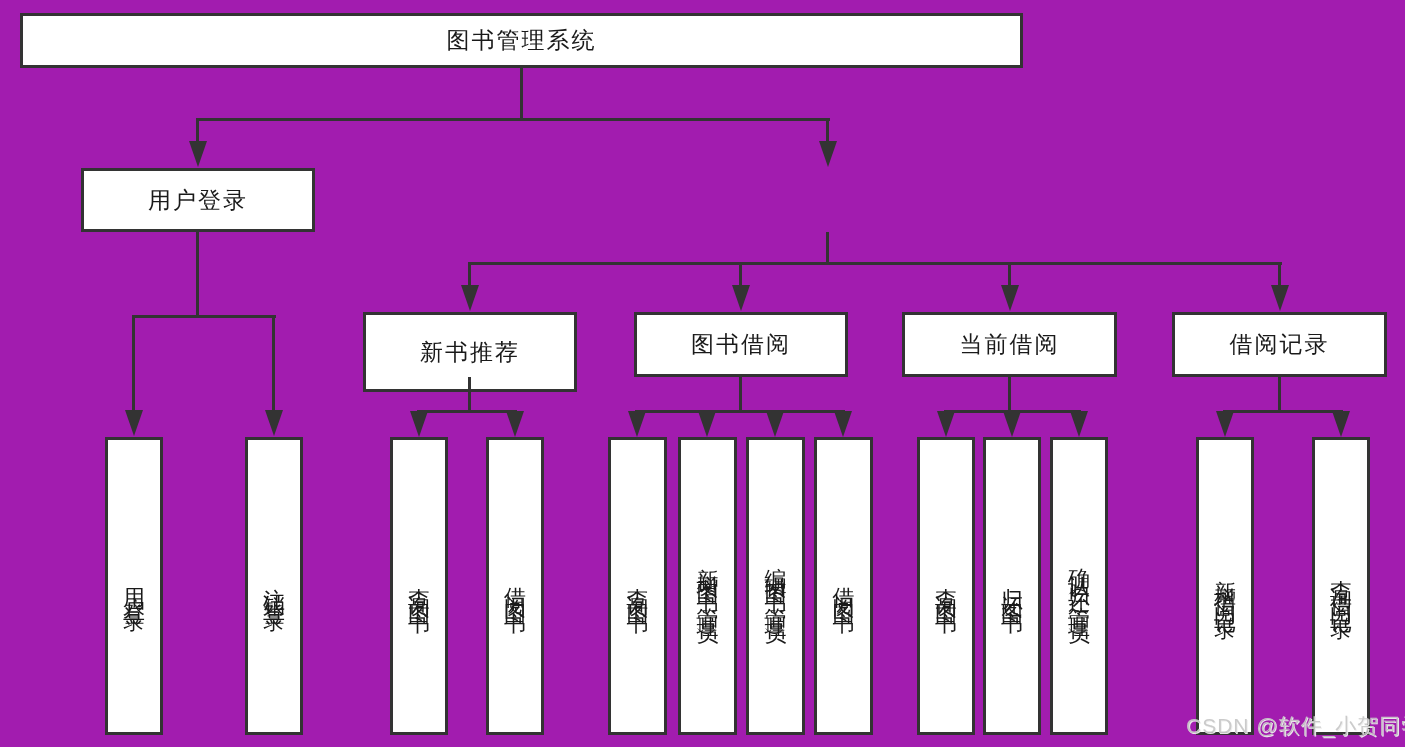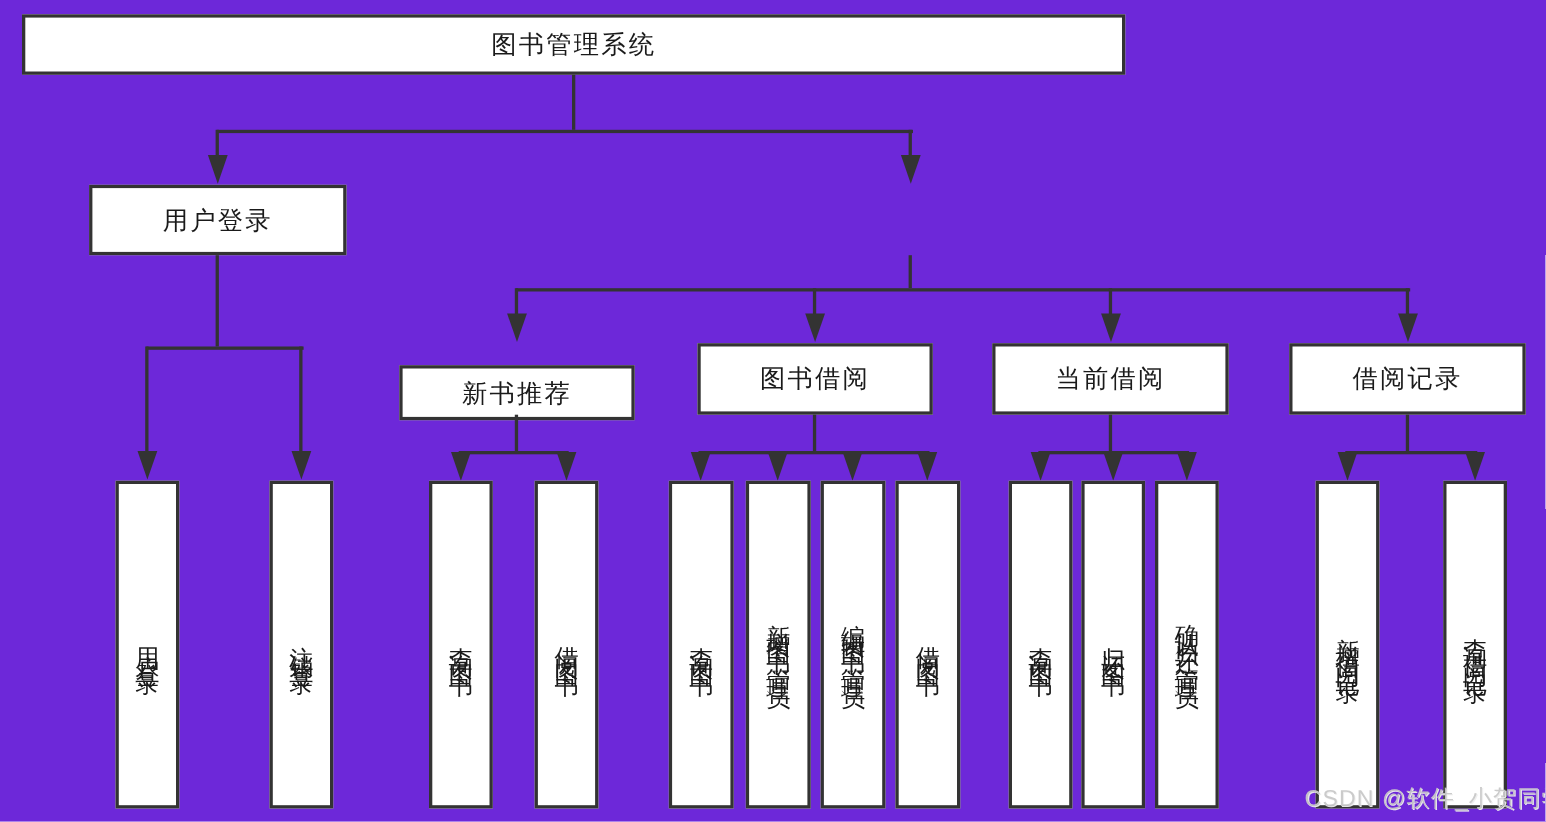--- a/index.html
+++ b/index.html
@@ -1,20 +1,20 @@
 <!DOCTYPE html>
 <html><head>
 <meta charset="utf-8">
 <style>
   html, body { margin: 0; padding: 0; background: #ffffff; }
   .canvas {
     position: relative;
     width: 1405px;
     height: 747px;
-    background: #6d28d9;
+    background: #a21caf;
     font-family: "Liberation Sans", "DejaVu Sans", sans-serif;
     overflow: hidden;
   }
   .box {
     position: absolute;
     box-sizing: border-box;
     border: 3px solid #333333;
     background: #ffffff;
     display: flex;
     align-items: center;
@@ -89,21 +89,21 @@
   <div class="hline" style="left:469px; top:262px; width:813px; height:3px;"></div>
   <div class="vline" style="left:468px; top:262px; width:3px; height:24px;"></div>
   <div class="arrowhead" style="left:461px; top:285px;"></div>
   <div class="vline" style="left:739px; top:262px; width:3px; height:24px;"></div>
   <div class="arrowhead" style="left:732px; top:285px;"></div>
   <div class="vline" style="left:1008px; top:262px; width:3px; height:24px;"></div>
   <div class="arrowhead" style="left:1001px; top:285px;"></div>
   <div class="vline" style="left:1278px; top:262px; width:3px; height:24px;"></div>
   <div class="arrowhead" style="left:1271px; top:285px;"></div>
 
-  <div class="box" style="left:363px; top:312px; width:214px; height:50px;margin-top:20px;">
+  <div class="box" style="left:363px; top:312px; width:214px; height:80px;">
     <span>新书推荐</span>
   </div>
   <div class="box" style="left:634px; top:312px; width:214px; height:65px;">
     <span>图书借阅</span>
   </div>
   <div class="box" style="left:902px; top:312px; width:215px; height:65px;">
     <span>当前借阅</span>
   </div>
   <div class="box" style="left:1172px; top:312px; width:215px; height:65px;">
     <span>借阅记录</span>

